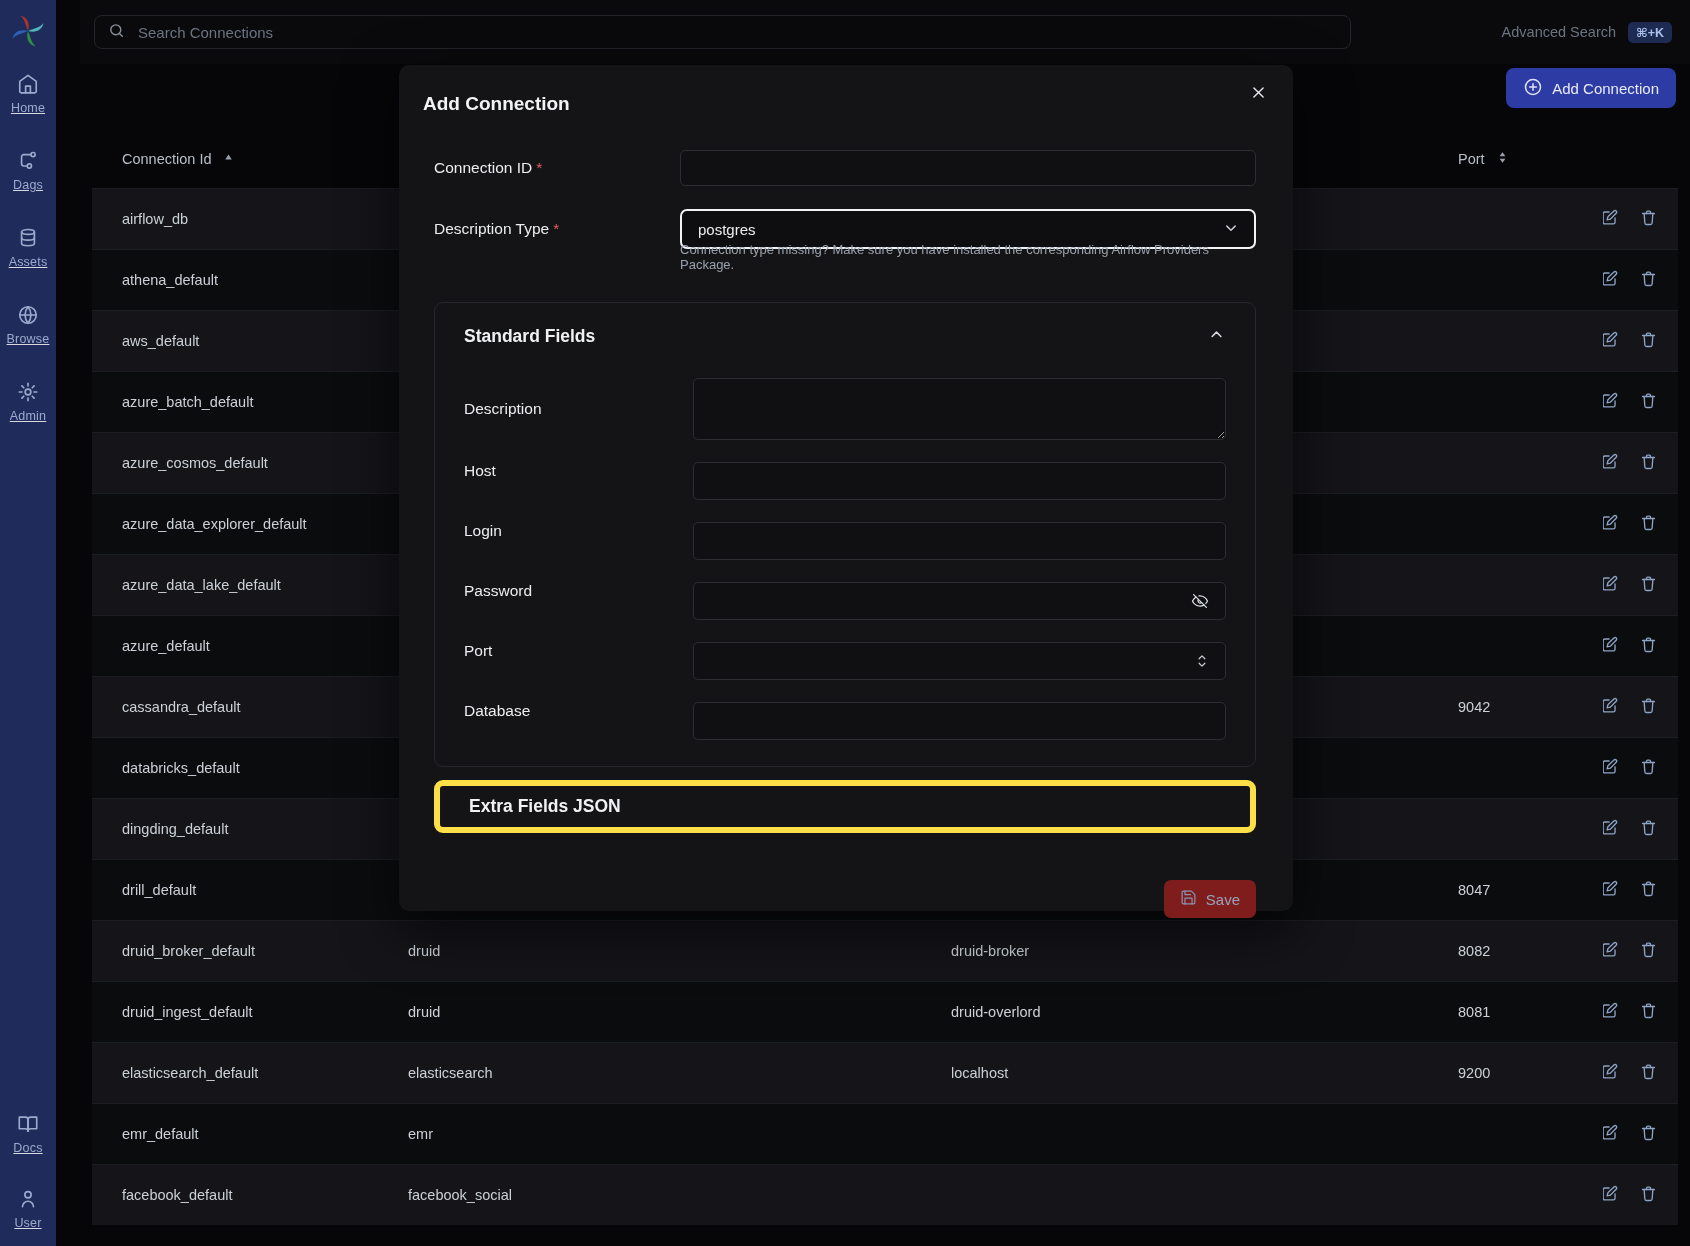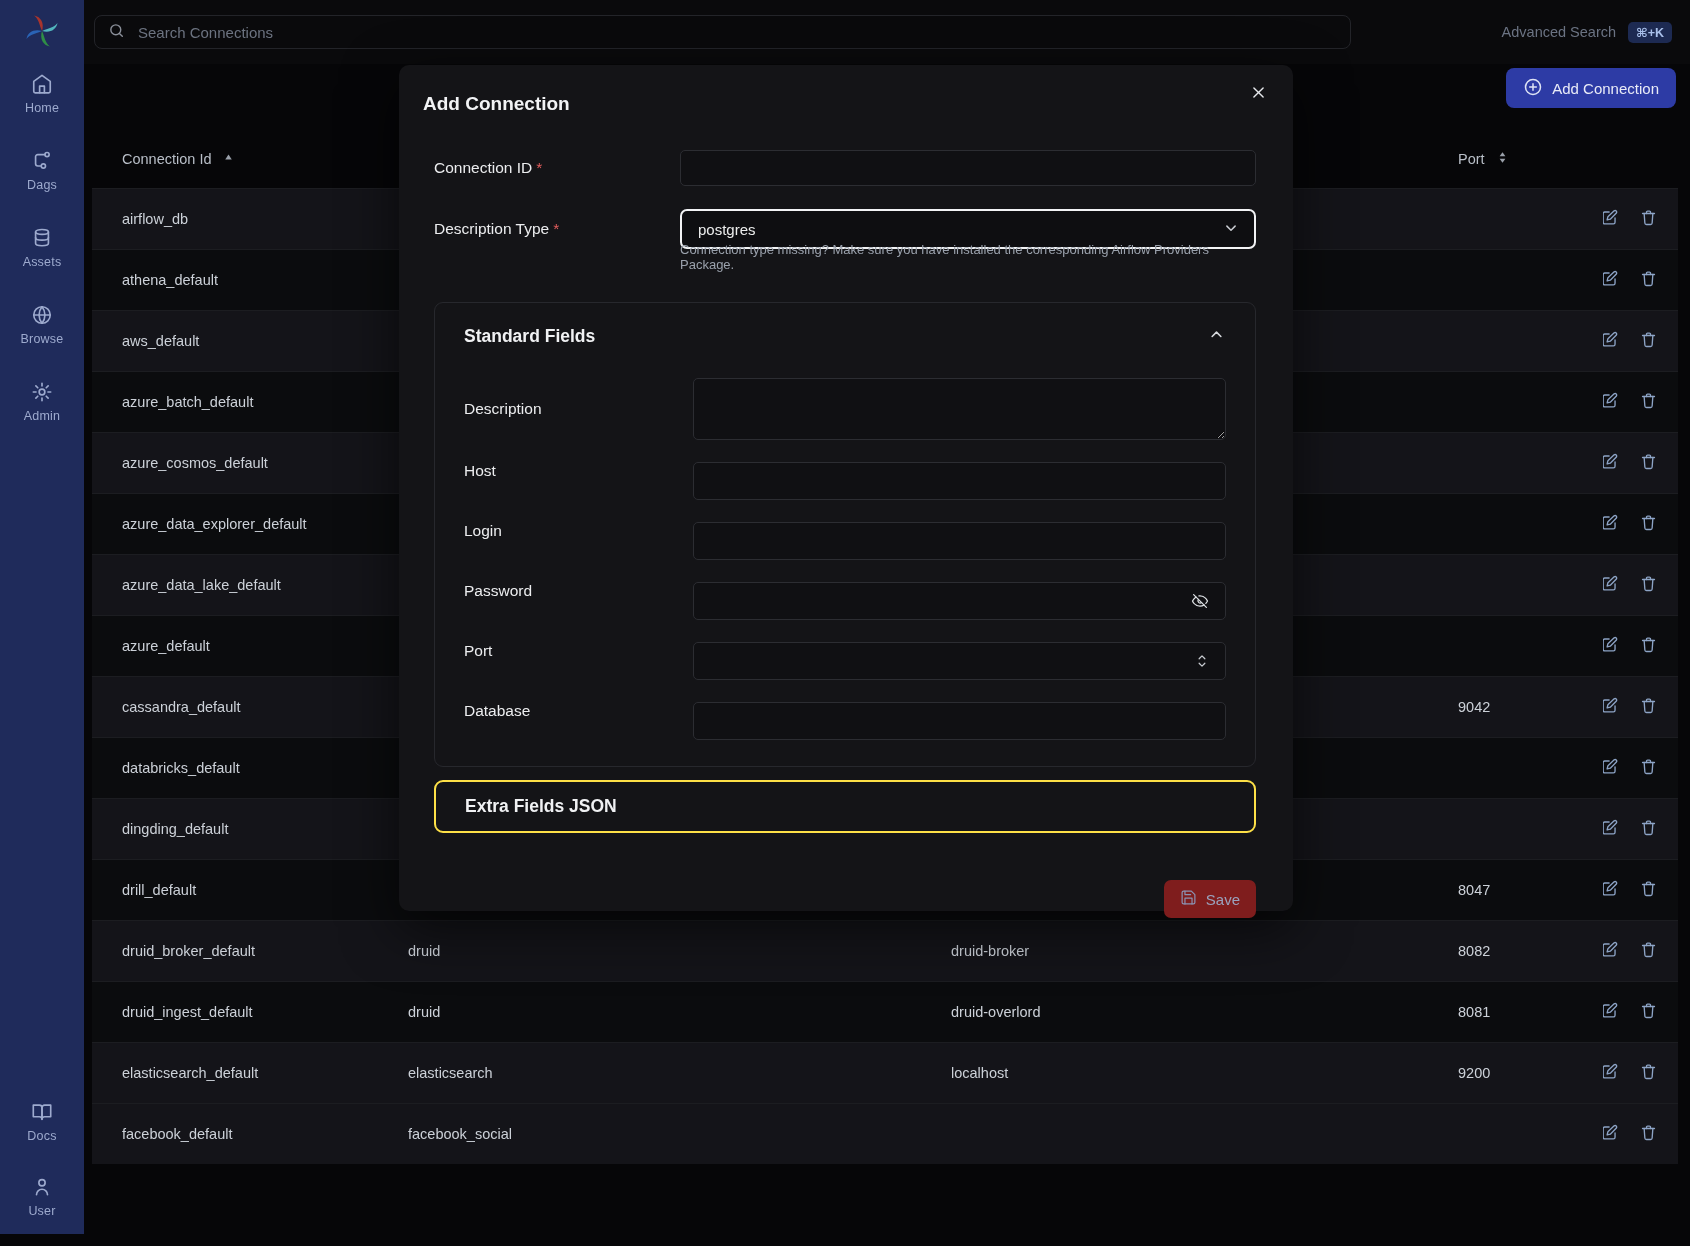--- a/index.html
+++ b/index.html
@@ -6,23 +6,23 @@
   html,body { margin:0; padding:0; }
   body {
     width:1690px; height:1246px; overflow:hidden;
     background:#060608; color:#d6dae0;
     font-family:"Liberation Sans","DejaVu Sans",sans-serif;
   }
   .app { position:relative; width:1690px; height:1246px; }
 
   
   .sidebar {
-    position:absolute; left:0; top:0; bottom:12px; width:84px;
+    position:absolute; left:0; top:0; bottom:0; width:56px;
     background:#1f2b5b; display:flex; flex-direction:column; align-items:center;
-    padding:13px 0 16px; z-index:5;
+    padding:13px 0 16px; z-index:5;text-decoration:underline;
   }
   .logo { width:36px; height:36px; margin-bottom:24px; cursor:pointer; }
   .nav-col { display:flex; flex-direction:column; align-items:center; gap:35px; }
   .nav-col.bottom { margin-top:auto; gap:33px; }
   .nav-item { display:flex; flex-direction:column; align-items:center; gap:6px; color:#9daace; cursor:pointer; }
   .nav-item .nav-icon { display:flex; }
   .nav-item svg { width:22px; height:22px; stroke:#9daace; }
   .nav-label { font-size:12.5px; letter-spacing:.2px; }
 
   
@@ -111,21 +111,21 @@
   .sf-input {
     width:100%; height:38px; background:#101013; border:1px solid #2c2d32; border-radius:5px;
     color:#e8e8ea; padding:0 14px; font-size:15px; font-family:inherit; outline:none;
   }
   textarea.sf-input { height:62px; padding-top:8px; resize:vertical; }
   .in-affix { position:absolute; right:11px; top:50%; transform:translateY(-50%); background:none; border:none; color:#dfe2e6; cursor:pointer; display:flex; }
   .in-affix svg { width:18px; height:18px; stroke:#dfe2e6; }
   .in-affix.stepper svg { width:14px; height:16px; stroke:#c8cbd1; }
 
   .extra-box {
-    border:2px solid #fde047; border-radius:9px; margin-top:13px; height:53px;
+    border:6px solid #fde047; border-radius:9px; margin-top:13px; height:53px;
     padding:0 29px; display:flex; align-items:center; justify-content:space-between; cursor:pointer;
   }
   .save-row { display:flex; justify-content:flex-end; margin-top:47px; }
   .save-btn {
     height:38px; background:#7f1d1d; border:none; border-radius:7px;
     color:#9aa2bd; display:flex; align-items:center; gap:9px; padding:0 16px;
     font-size:15px; font-family:inherit; cursor:pointer;
   }
   .save-btn svg { width:17px; height:17px; stroke:#8b93b3; }
 </style>
@@ -570,20 +570,41 @@
       </button>
       <button class="icon-btn">
         <span><svg viewBox="0 0 24 24" fill="none" stroke-width="1.7" stroke-linecap="round" stroke-linejoin="round" stroke="currentColor">
                     <path d="M4.5 7h15"></path>
                     <path d="M9.5 7V5.2A1.2 1.2 0 0 1 10.7 4h2.6a1.2 1.2 0 0 1 1.2 1.2V7"></path>
                     <path d="M6.5 7 7.4 19a2 2 0 0 0 2 1.9h5.2a2 2 0 0 0 2-1.9L17.5 7"></path>
                   </svg></span>
       </button>
     </div>
   </div>
+          <div class="trow even">
+    <div class="tc c-id">emr_default</div>
+    <div class="tc c-type">emr</div>
+    <div class="tc c-host"></div>
+    <div class="tc c-port"></div>
+    <div class="tc c-actions">
+      <button class="icon-btn">
+        <span><svg viewBox="0 0 24 24" fill="none" stroke-width="1.7" stroke-linecap="round" stroke-linejoin="round" stroke="currentColor">
+                    <path d="M11.5 5H6a2 2 0 0 0-2 2v11a2 2 0 0 0 2 2h11a2 2 0 0 0 2-2v-5.5"></path>
+                    <path d="M17.9 3.6a2 2 0 0 1 2.8 2.8L13 14.1l-4 1 1-4z"></path>
+                  </svg></span>
+      </button>
+      <button class="icon-btn">
+        <span><svg viewBox="0 0 24 24" fill="none" stroke-width="1.7" stroke-linecap="round" stroke-linejoin="round" stroke="currentColor">
+                    <path d="M4.5 7h15"></path>
+                    <path d="M9.5 7V5.2A1.2 1.2 0 0 1 10.7 4h2.6a1.2 1.2 0 0 1 1.2 1.2V7"></path>
+                    <path d="M6.5 7 7.4 19a2 2 0 0 0 2 1.9h5.2a2 2 0 0 0 2-1.9L17.5 7"></path>
+                  </svg></span>
+      </button>
+    </div>
+  </div>
           <div class="trow odd">
     <div class="tc c-id">facebook_default</div>
     <div class="tc c-type">facebook_social</div>
     <div class="tc c-host"></div>
     <div class="tc c-port"></div>
     <div class="tc c-actions">
       <button class="icon-btn">
         <span><svg viewBox="0 0 24 24" fill="none" stroke-width="1.7" stroke-linecap="round" stroke-linejoin="round" stroke="currentColor">
                     <path d="M11.5 5H6a2 2 0 0 0-2 2v11a2 2 0 0 0 2 2h11a2 2 0 0 0 2-2v-5.5"></path>
                     <path d="M17.9 3.6a2 2 0 0 1 2.8 2.8L13 14.1l-4 1 1-4z"></path>

